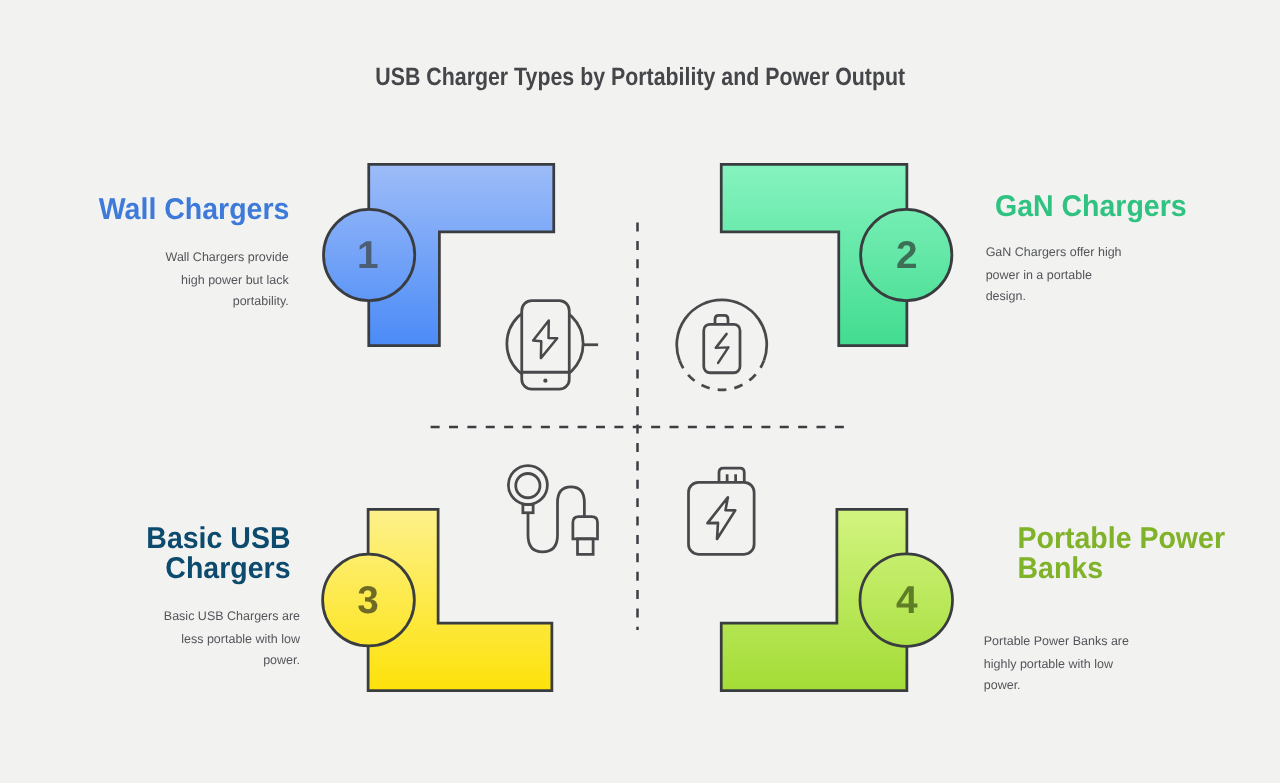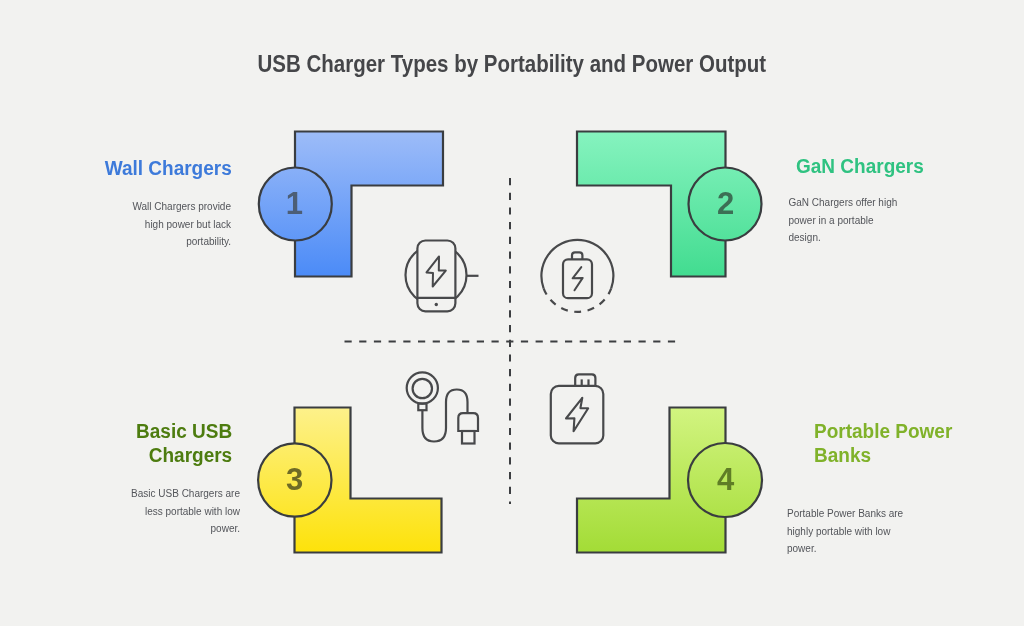--- a/index.html
+++ b/index.html
@@ -1,28 +1,28 @@
 <!DOCTYPE html>
 <html><head>
 <meta charset="utf-8">
 <style>
   html,body{margin:0;padding:0;}
   body{width:1024px;height:626px;background:#F2F2F0;font-family:"Liberation Sans",sans-serif;overflow:hidden;position:relative;}
   .abs{position:absolute;}
-  .title{top:52px;left:0;width:1024px;text-align:center;font-size:24px;font-weight:bold;color:#454649;line-height:1;}
+  .title{top:52px;left:0;width:1024px;text-align:center;font-size:20px;font-weight:bold;color:#454649;line-height:1;}
   .title span{display:inline-block;transform:scaleX(0.854);transform-origin:50% 50%;white-space:nowrap;}
-  .h1q{font-size:20px;font-weight:bold;line-height:24px;}
+  .h1q{font-size:24px;font-weight:bold;line-height:24px;}
   .h1q span{display:inline-block;transform:scaleX(0.95);white-space:nowrap;}
   .or{transform-origin:100% 50%;}
   .ol{transform-origin:0 50%;}
   .body{font-size:10px;line-height:17.6px;color:#53555A;}
   .r{text-align:right;}
   .blue{color:#3D7ADA;}
   .green{color:#2FC281;}
-  .yellow{color:#4d7c0f;}
+  .yellow{color:#0c4a6e;}
   .lime{color:#80B22A;}
 </style>
 </head>
 <body>
 <svg class="abs" style="left:0;top:0" width="1024" height="626" viewBox="0 0 1024 626">
   <defs>
     <linearGradient id="gb" gradientUnits="userSpaceOnUse" x1="0" y1="131.5" x2="0" y2="276.5">
       <stop offset="0" stop-color="#9DBCF8"></stop>
         <stop offset="1" stop-color="#4B8BF7"></stop>
     </linearGradient>

